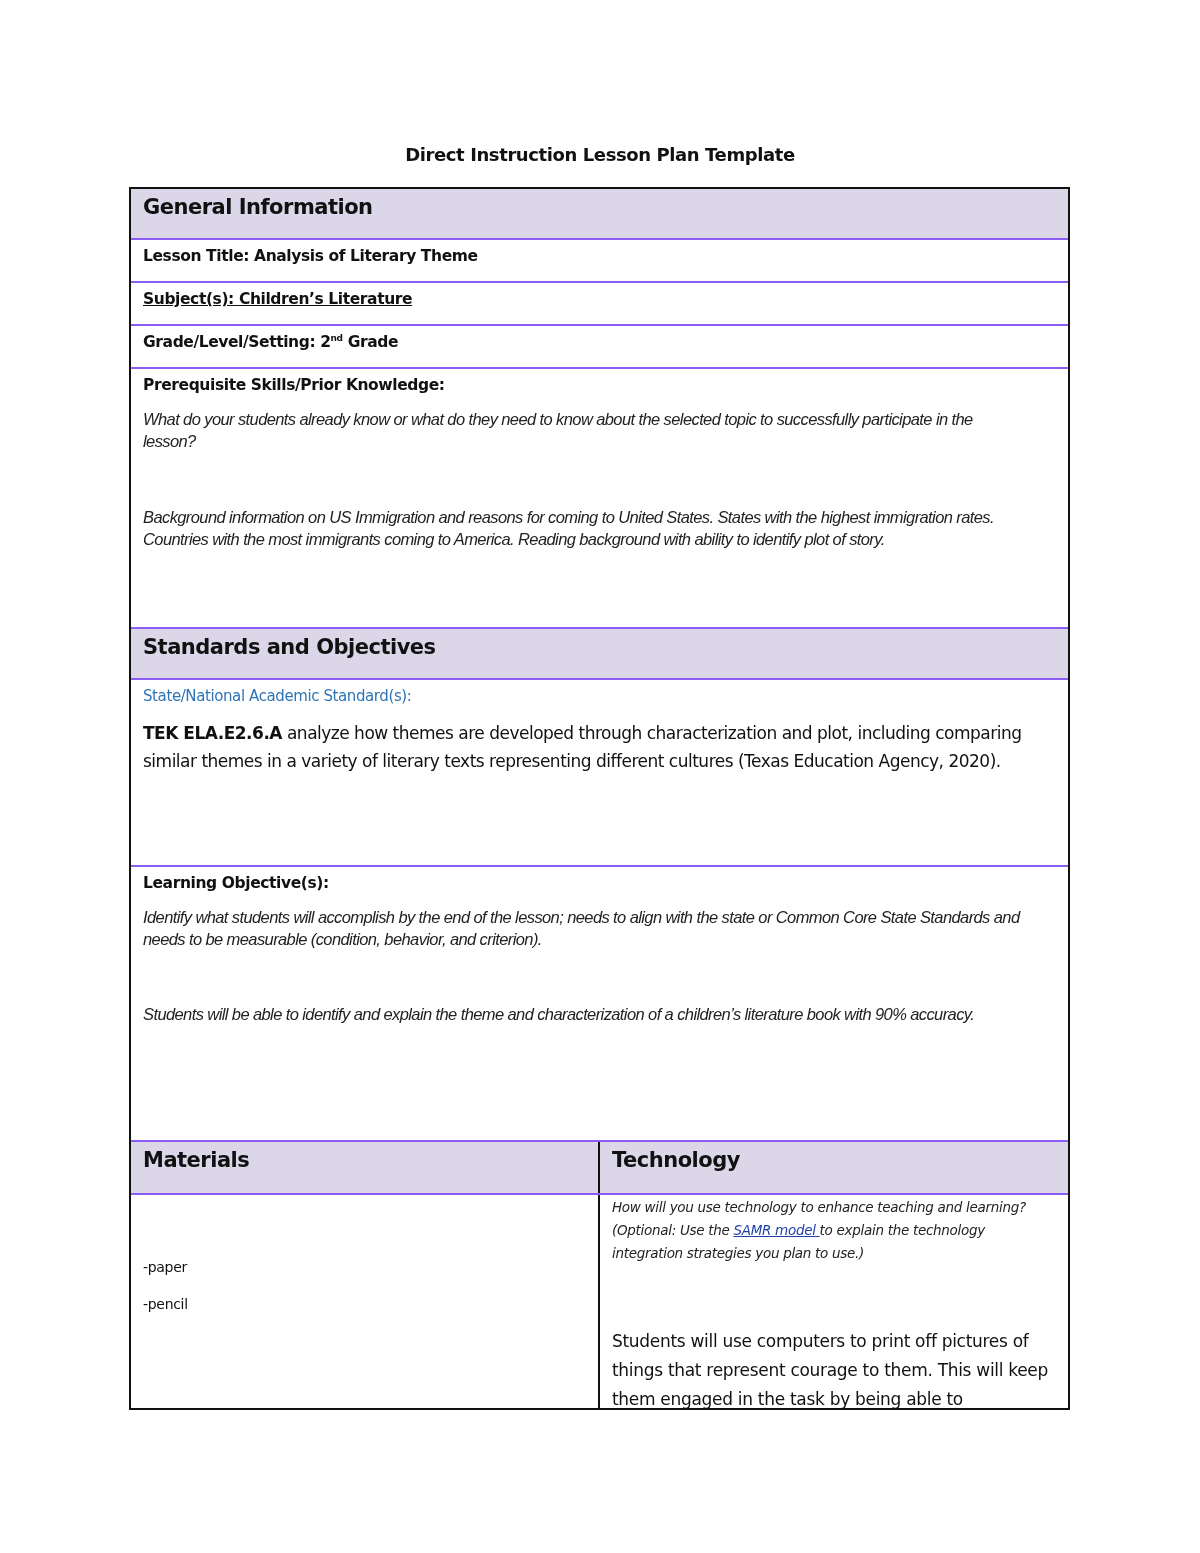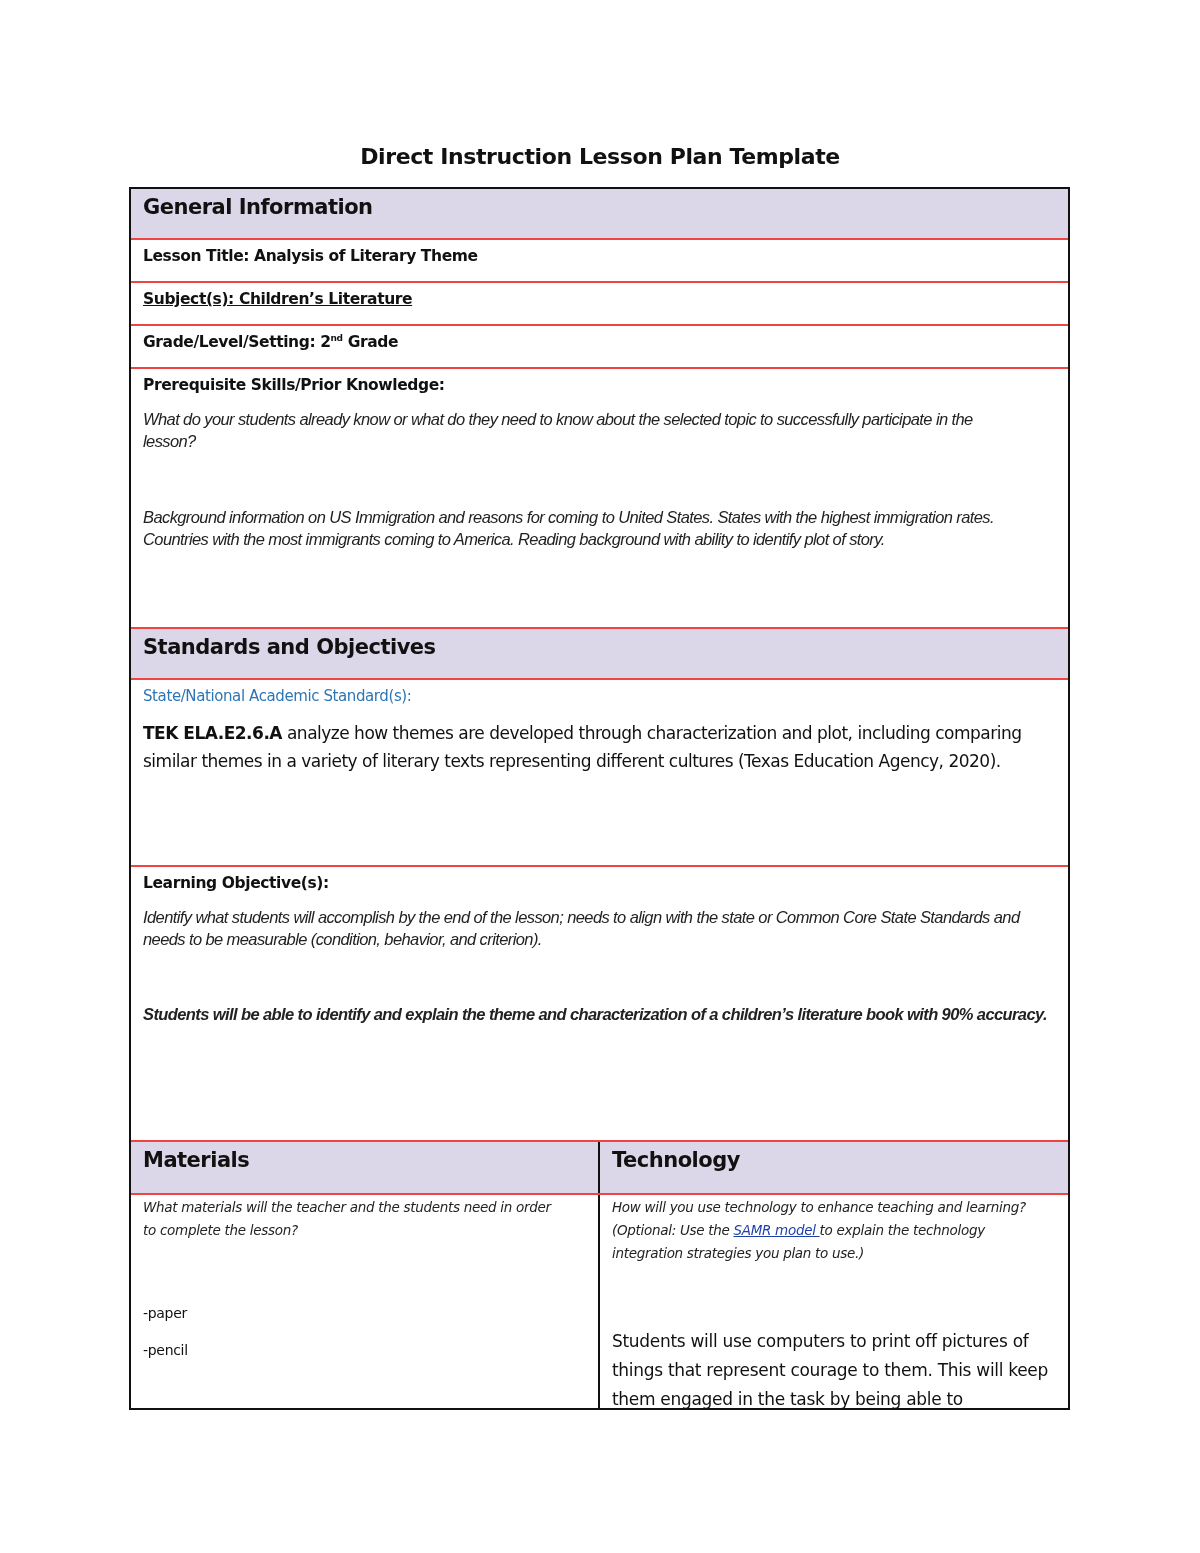--- a/index.html
+++ b/index.html
@@ -2,28 +2,28 @@
 <html><head>
   <meta charset="utf-8">
   <style>
     * { box-sizing: border-box; margin: 0; padding: 0; }
     html, body { width: 1200px; height: 1553px; background: #ffffff; }
     body { position: relative; font-family: "Liberation Sans", sans-serif; color: #111; }
 
     .doc-title {
       position: absolute; top: 144px; left: 0; width: 1200px;
       text-align: center; font-family: "DejaVu Sans", sans-serif;
-      font-size: 22px; font-weight: bold; letter-spacing: -0.4px; color: #111;
+      font-size: 18px; font-weight: bold; letter-spacing: -0.4px; color: #111;
     }
 
     .plan-table {
       position: absolute; left: 129px; top: 187px; width: 941px;
       border: 2px solid #111;
     }
-    .row { position: relative; border-bottom: 2px solid #ef4444; }
+    .row { position: relative; border-bottom: 2px solid #8b5cf6; }
     .row:last-child { border-bottom: none; }
 
     .section-header {
       background: #dcd6e9;
       height: 51px;
       padding: 6px 12px 0 12px;
       font-family: "DejaVu Sans", sans-serif;
       font-weight: bold; font-size: 21px; letter-spacing: -0.5px; color: #111;
     }
     .cell { padding: 5px 12px 0 12px; }
@@ -107,31 +107,30 @@
   <div class="row section-header">Standards and Objectives</div>
 
   <div class="row cell" style="height:187px;">
     <div class="blue-label" style="padding-top:2px;">State/National Academic Standard(s):</div>
     <div class="standard-text" style="margin-top:14px; width:900px;"><b>TEK ELA.E2.6.A</b><span> analyze how themes are developed through characterization and plot, including comparing similar themes in a variety of literary texts representing different cultures (Texas Education Agency, 2020).</span></div>
   </div>
 
   <div class="row cell" style="height:275px;">
     <div class="field-line" style="padding-top:2px;">Learning Objective(s):</div>
     <div class="prompt" style="margin-top:14px; width:915px;">Identify what students will accomplish by the end of the lesson; needs to align with the state or Common Core State Standards and needs to be measurable (condition, behavior, and criterion).</div>
-    <div class="prompt" style="margin-top:53px; width:910px;font-weight:bold;">Students will be able to identify and explain the theme and characterization of a children’s literature book with 90% accuracy.</div>
+    <div class="prompt" style="margin-top:53px; width:910px;">Students will be able to identify and explain the theme and characterization of a children’s literature book with 90% accuracy.</div>
   </div>
 
   <div class="row two-col">
     <div class="col col-left section-header">Materials</div>
     <div class="col col-right section-header">Technology</div>
   </div>
 
   <div class="row two-col" style="height:213px; overflow:hidden;">
     <div class="col col-left cell" style="padding-top:1px;">
-      <div class="small-prompt" style="width:420px;">What materials will the teacher and the students need in order to complete the lesson?</div>
       <div class="mat-item" style="margin-top:63px;">-paper</div>
       <div class="mat-item" style="margin-top:21px;">-pencil</div>
     </div>
     <div class="col col-right cell" style="padding-top:1px;">
       <div class="small-prompt" style="width:420px;"><span>How will you use technology to enhance teaching and learning? (Optional: Use the </span><a class="samr-link" href="#">SAMR model </a><span>to explain the technology integration strategies you plan to use.)</span></div>
       <div class="tech-text" style="margin-top:62px; width:450px;">Students will use computers to print off pictures of things that represent courage to them. This will keep them engaged in the task by being able to</div>
     </div>
   </div>
 
 </div>

